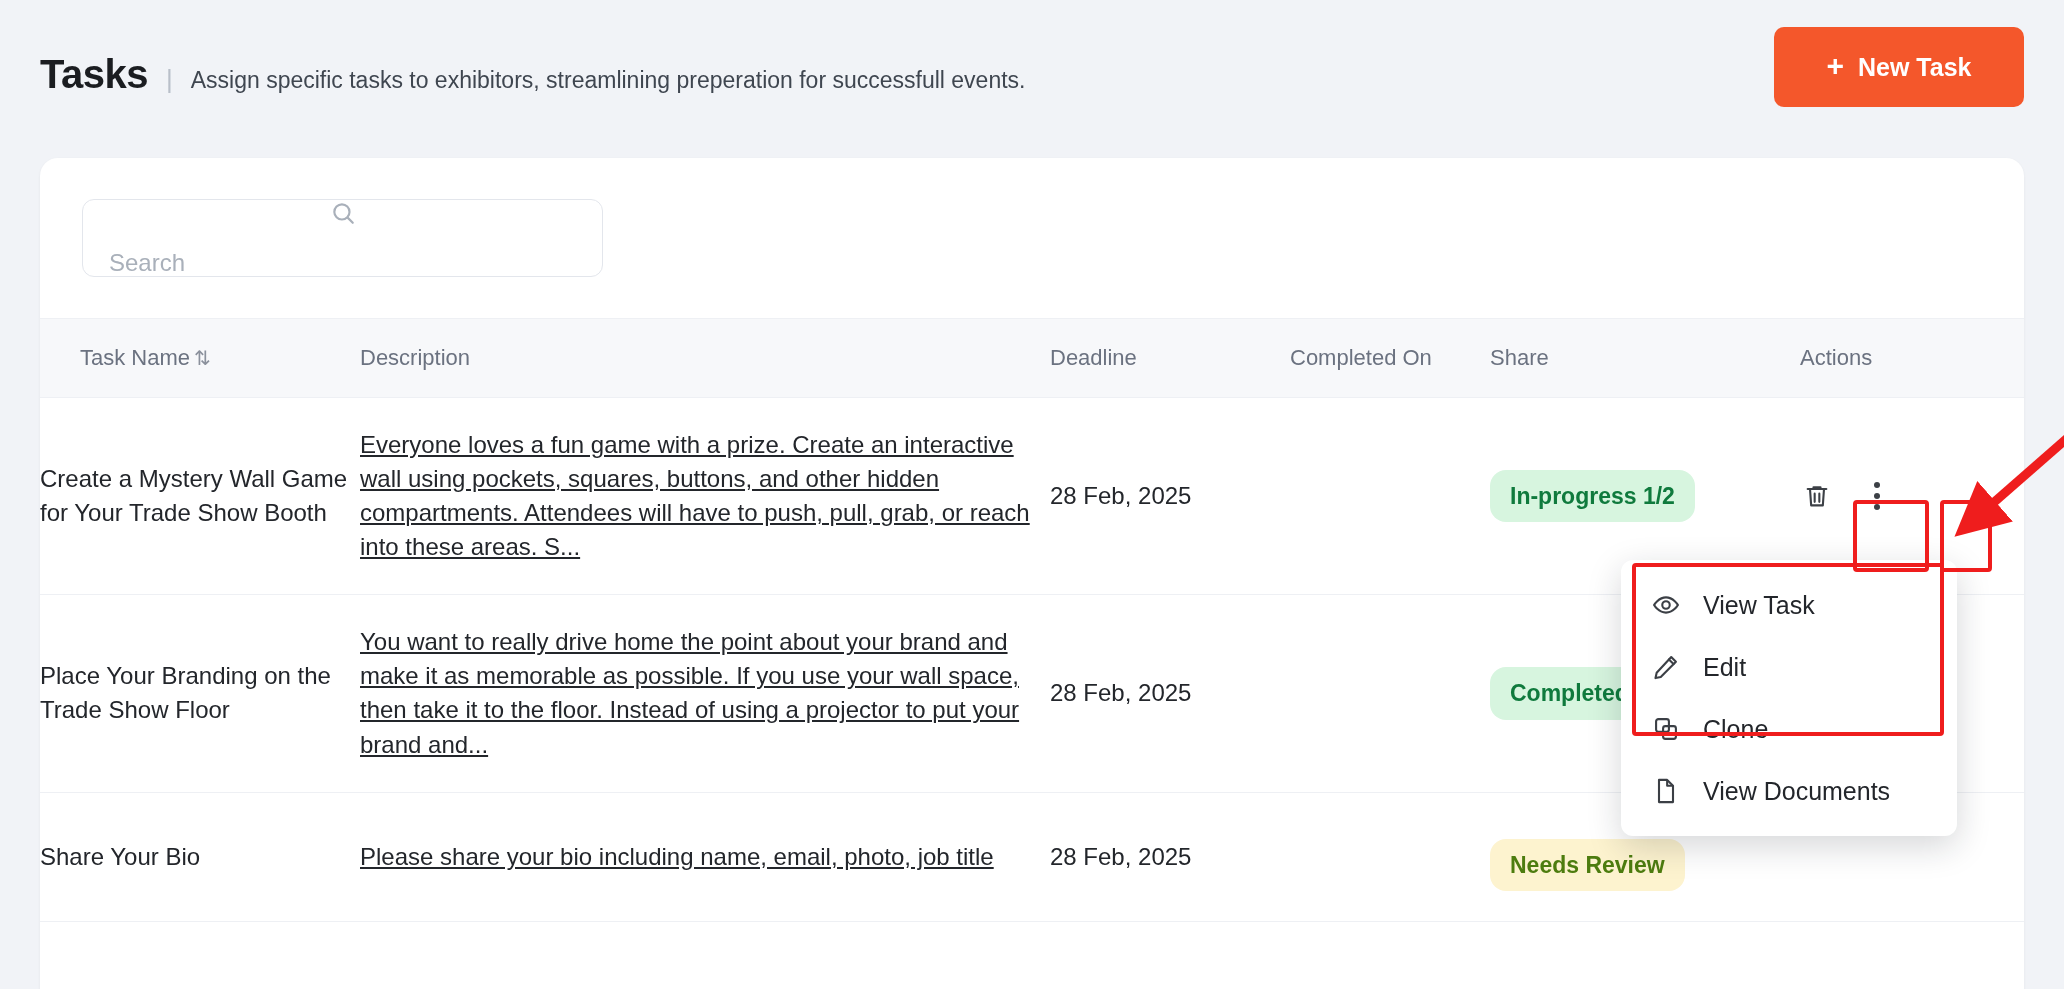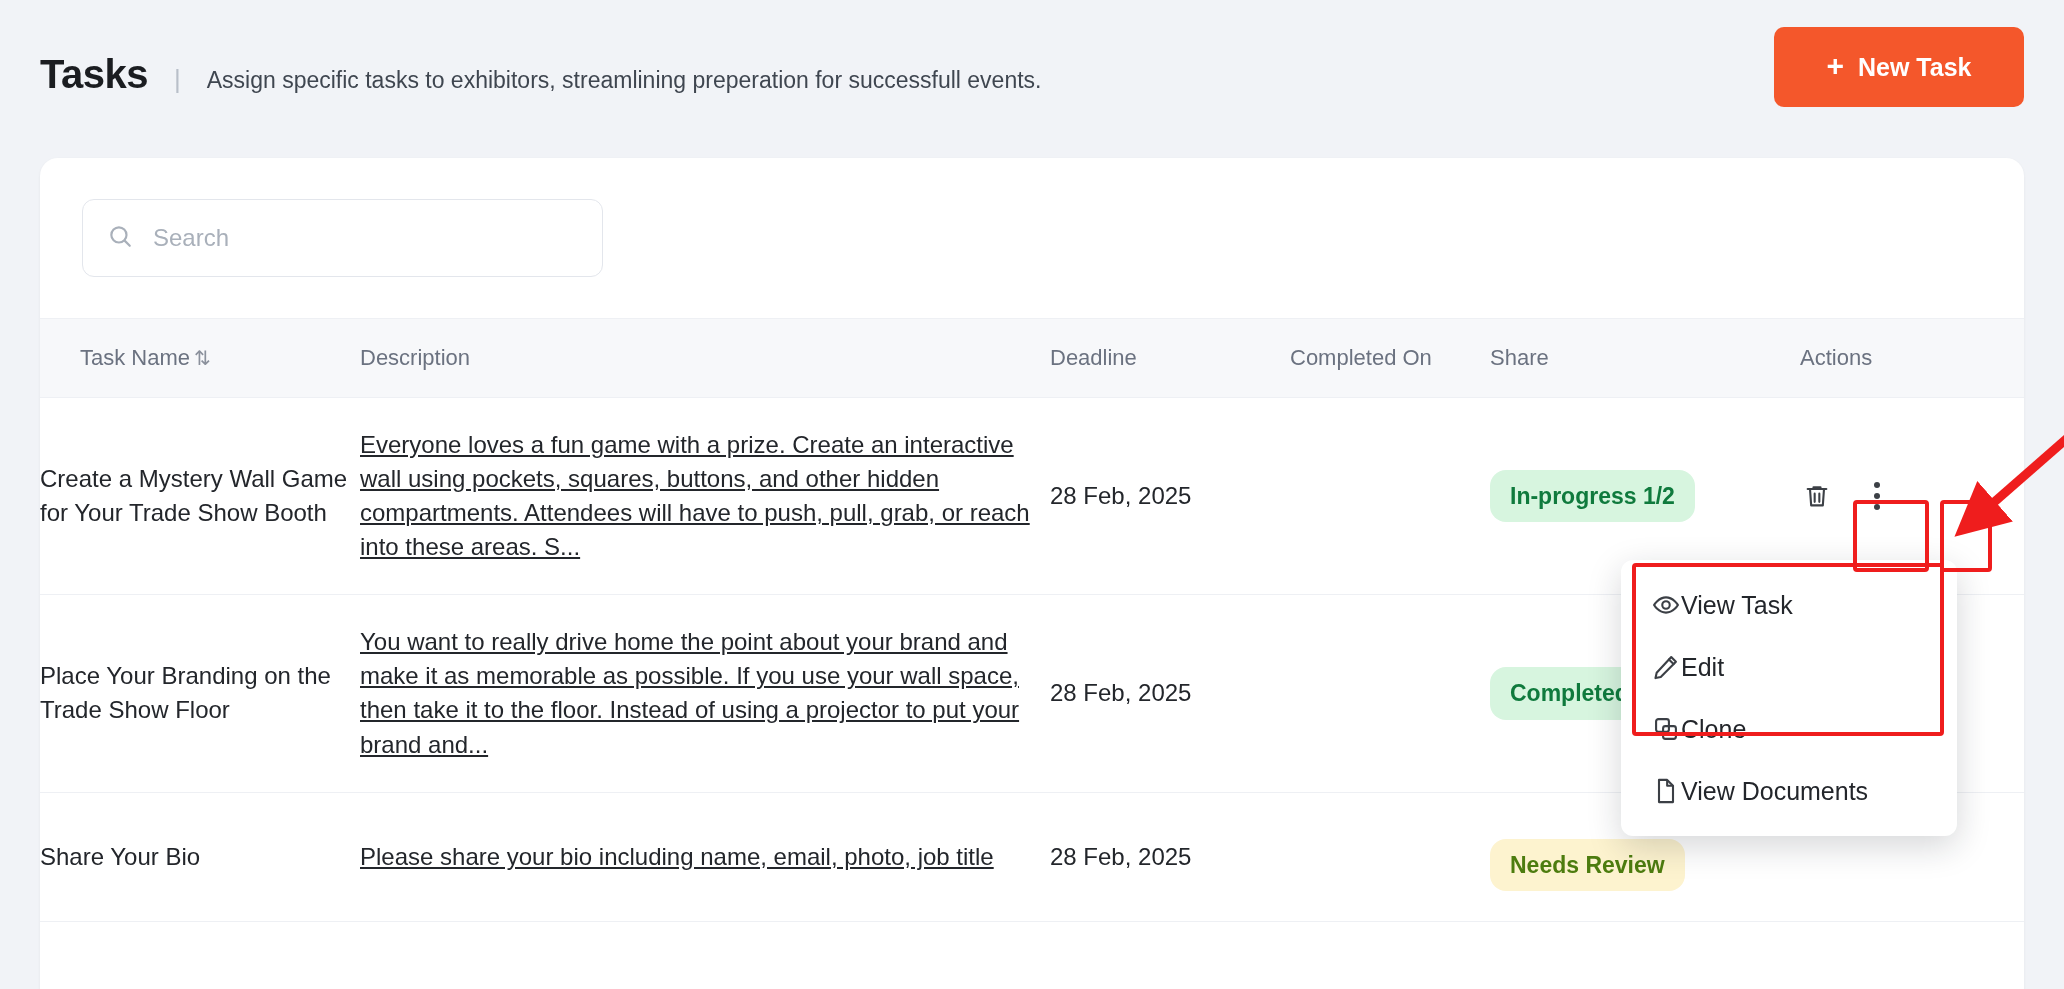--- a/index.html
+++ b/index.html
@@ -21,21 +21,21 @@
     position: absolute;
     left: 0; top: 0;
     width: 2064px; height: 148px;
     display: flex;
     align-items: center;
     padding: 0 40px;
   }
   .header-left {
     display: flex;
     align-items: baseline;
-    gap: 26px;
+    gap: 18px;
   }
   .page-title {
     font-size: 40px;
     font-weight: bold;
     color: #1b1d21;
     letter-spacing: -0.5px;
   }
   .title-divider {
     font-size: 26px;
     color: #b9bfc9;
@@ -89,20 +89,21 @@
   }
   .search-box {
     width: 521px; height: 78px;
     border: 1px solid #e3e6ec;
     border-radius: 12px;
     display: flex;
     align-items: center;
     gap: 18px;
     padding: 0 24px;
     background: #fff;
+    flex-direction: column;
   }
   .search-input {
     border: none;
     outline: none;
     font-size: 24px;
     color: #2b2f36;
     font-family: "Liberation Sans", sans-serif;
     width: 100%;
     background: transparent;
   }
@@ -206,20 +207,21 @@
     width: 336px;
     background: #ffffff;
     border-radius: 12px;
     box-shadow: 0 10px 34px rgba(20,25,40,0.18);
     padding: 14px 0;
     z-index: 50;
   }
   .menu-item {
     display: flex;
     align-items: center;
+    gap: 22px;
     padding: 16px 30px;
     font-size: 25px;
     color: #23262b;
     cursor: pointer;
   }
   .menu-icon {
     width: 30px; height: 30px;
     display: flex; align-items: center; justify-content: center;
     color: #3b3f45;
     flex: none;

